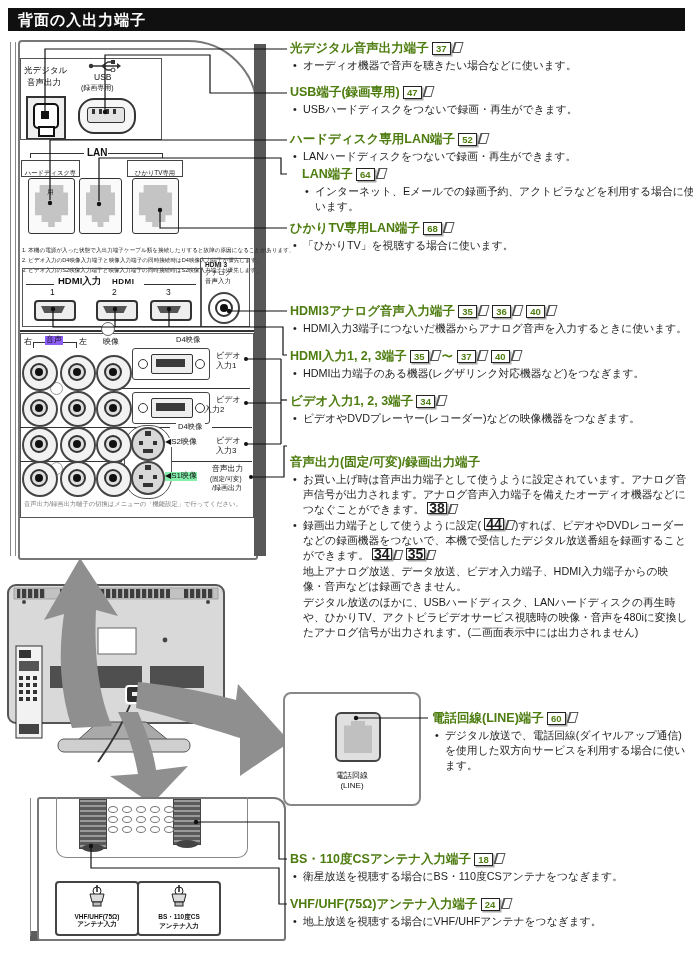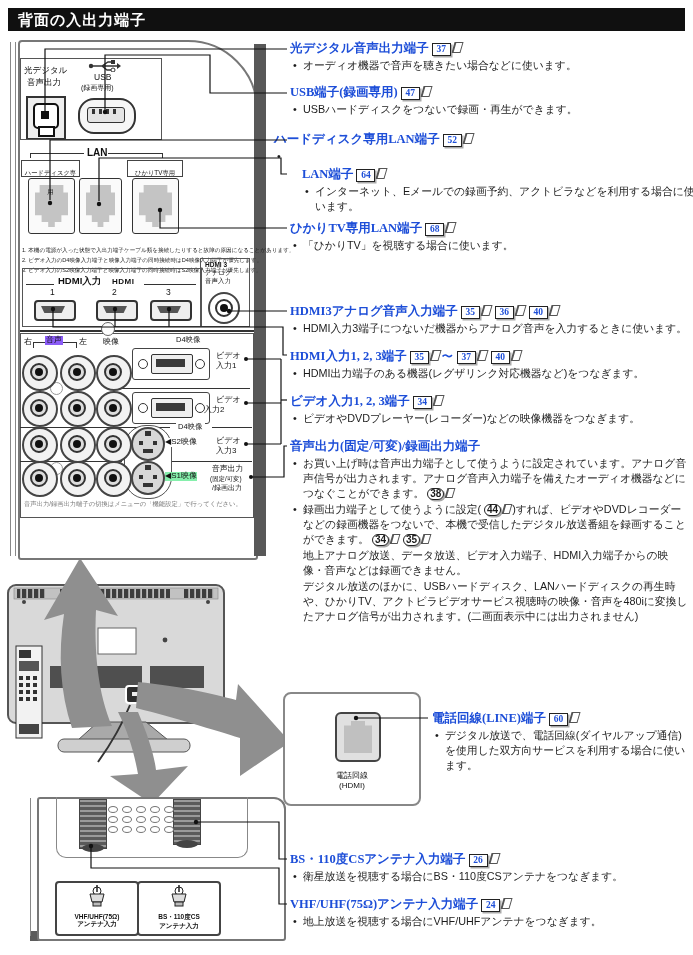--- a/index.html
+++ b/index.html
@@ -5,30 +5,30 @@
   html,body{margin:0;padding:0;background:#fff;}
   #page{position:relative;width:693px;height:955px;background:#fff;overflow:hidden;
         font-family:"Liberation Sans","DejaVu Sans",sans-serif;color:#111;padding-left:16px;}
   .abs{position:absolute;}
   svg{position:absolute;left:0;top:0;}
   
   #header-bar{left:8px;top:8px;width:677px;height:23px;background:#101010;z-index:2;}
   #header-bar span{display:block;padding-left:10px;font-size:15px;font-weight:bold;color:#fff;line-height:23px;letter-spacing:1px;}
   
   .section{position:absolute;z-index:2;}
-  .sec-title{font-size:12.5px;font-weight:bold;line-height:16px;color:#1d4ed8;margin-bottom:2px;white-space:nowrap;font-family:Liberation Serif, serif;}
+  .sec-title{font-size:12.5px;font-weight:bold;line-height:16px;color:#4d7c0f;margin-bottom:2px;white-space:nowrap;}
   .sec-item{font-size:10.8px;line-height:15px;color:#1c1c1c;padding-left:13px;position:relative;margin-bottom:1px;}
   .sec-item .dot{position:absolute;left:3px;top:0;}
   .pref{white-space:nowrap;margin-left:3px;}
   .pn{display:inline-block;min-width:15px;text-align:center;border:1.4px solid #222;font-weight:bold;
       font-size:9.5px;line-height:11px;padding:0 1px;background:#fff;box-shadow:1.5px 1.5px 0 #aaa;}
   .pg{display:inline-block;width:6px;height:9px;border:1px solid #555;border-left-width:2px;
       transform:skewX(-16deg);margin:0 1px 0 2px;vertical-align:-1px;background:#fff;}
   .pjoin{font-weight:bold;font-size:11px;margin:0 1px;}
-  .sec-item .pn{font-size:10px;min-width:13px;line-height:10px;border-radius:6px;}
+  .sec-item .pn{font-size:14px;min-width:13px;line-height:10px;}
   .sec-item .pg{width:5px;height:8px;}
   
   .lbl{position:absolute;color:#111;line-height:1.1;white-space:nowrap;z-index:2;}
   .box{position:absolute;border:1.5px solid #555;background:transparent;z-index:1;}
   .hline{position:absolute;border-top:1.5px solid #333;height:0;z-index:1;}
   .vline{position:absolute;border-left:1.5px solid #888;width:0;z-index:1;}
   
   .rca{position:absolute;width:32px;height:32px;border:2px solid #444;border-radius:50%;background:#f2f2f2;z-index:1;}
   .rca .ring{position:absolute;left:6px;top:6px;width:14px;height:14px;border:2px solid #333;border-radius:50%;background:#ddd;}
   .rca .ctr{position:absolute;left:11px;top:11px;width:8px;height:8px;border-radius:50%;background:#101010;}
@@ -241,21 +241,21 @@
     <span class="lbl" style="left:210px;top:475px;font-size:6.4px">(固定/可変)</span>
     <span class="lbl" style="left:212px;top:484px;font-size:7px">/録画出力</span>
     <span class="lbl" style="left:24px;top:501px;font-size:6.3px;color:#777">音声出力/録画出力端子の切換はメニューの「機能設定」で行ってください。</span>
 
     <div class="abs" style="left:283px;top:692px;width:134px;height:110px;border:2px solid #888;border-radius:8px;background:#fff;z-index:1">
       <div class="abs" style="left:50px;top:18px;width:42px;height:46px;border:2px solid #444;border-radius:6px;background:#e0e0e0">
         <div class="abs" style="left:7px;top:7px;width:28px;height:32px;background:#c0c0c0;clip-path:polygon(25% 14%,25% 0,75% 0,75% 14%,100% 14%,100% 100%,0 100%,0 14%)"></div>
       </div>
       <div class="abs" style="left:0;top:76px;width:134px;text-align:center">
         <div style="font-size:8px">電話回線</div>
-        <div style="font-size:8px">(HDMI)</div>
+        <div style="font-size:8px">(LINE)</div>
       </div>
     </div>
 
     <div class="abs" style="left:30px;top:931px;width:212px;height:10px;background:#5c5c5c;z-index:0"></div>
     <div class="vline" style="left:30px;top:798px;height:138px"></div>
     <div class="abs" style="left:37px;top:797px;width:245px;height:140px;border:2px solid #777;border-radius:3px 12px 3px 3px;background:#fff;z-index:1"></div>
     <div class="abs" style="left:56px;top:797px;width:190px;height:60px;border:1.5px solid #888;border-top:none;border-radius:0 0 10px 10px;z-index:1"></div>
     <div class="abs" style="left:79px;top:799px;width:26px;height:48px;border:1px solid #444;background:repeating-linear-gradient(to bottom,#9a9a9a 0 2.5px,#5a5a5a 2.5px 5px);z-index:2">
       <div class="abs" style="left:2px;bottom:-4px;width:22px;height:8px;background:#444;border-radius:50%"></div>
     </div>
@@ -369,23 +369,23 @@
 
   <div id="sections">
       <div class="section" style="top: 40px; left: 290px; width: 398px;">
         <div class="sec-title"><span>光デジタル音声出力端子</span><span class="pref"><span class="pn">37</span><span class="pg"></span></span></div>
         <div class="sec-item"><span class="dot">•</span><span>オーディオ機器で音声を聴きたい場合などに使います。</span></div>
       </div>
       <div class="section" style="top: 84px; left: 290px; width: 398px;">
         <div class="sec-title"><span>USB端子(録画専用)</span><span class="pref"><span class="pn">47</span><span class="pg"></span></span></div>
         <div class="sec-item"><span class="dot">•</span><span>USBハードディスクをつないで録画・再生ができます。</span></div>
       </div>
-      <div class="section" style="top: 131px; left: 274px; width: 398px;">
+      <div class="section" style="top: 131px; left: 290px; width: 398px;">
         <div class="sec-title"><span>ハードディスク専用LAN端子</span><span class="pref"><span class="pn">52</span><span class="pg"></span></span></div>
-        <div class="sec-item"><span class="dot">•</span></div>
+        <div class="sec-item"><span class="dot">•</span><span>LANハードディスクをつないで録画・再生ができます。</span></div>
       </div>
       <div class="section" style="top: 166px; left: 302px; width: 398px;">
         <div class="sec-title"><span>LAN端子</span><span class="pref"><span class="pn">64</span><span class="pg"></span></span></div>
         <div class="sec-item"><span class="dot">•</span><span>インターネット、Eメールでの録画予約、アクトビラなどを利用する場合に使います。</span></div>
       </div>
       <div class="section" style="top: 220px; left: 290px; width: 398px;">
         <div class="sec-title"><span>ひかりTV専用LAN端子</span><span class="pref"><span class="pn">68</span><span class="pg"></span></span></div>
         <div class="sec-item"><span class="dot">•</span><span>「ひかりTV」を視聴する場合に使います。</span></div>
       </div>
       <div class="section" style="top: 303px; left: 290px; width: 398px;">
@@ -393,33 +393,33 @@
         <div class="sec-item"><span class="dot">•</span><span>HDMI入力3端子につないだ機器からアナログ音声を入力するときに使います。</span></div>
       </div>
       <div class="section" style="top: 348px; left: 290px; width: 398px;">
         <div class="sec-title"><span>HDMI入力1, 2, 3端子</span><span class="pref"><span class="pn">35</span><span class="pg"></span></span><span class="pjoin">〜</span><span class="pref"><span class="pn">37</span><span class="pg"></span></span><span class="pref"><span class="pn">40</span><span class="pg"></span></span></div>
         <div class="sec-item"><span class="dot">•</span><span>HDMI出力端子のある機器(レグザリンク対応機器など)をつなぎます。</span></div>
       </div>
       <div class="section" style="top: 393px; left: 290px; width: 398px;">
         <div class="sec-title"><span>ビデオ入力1, 2, 3端子</span><span class="pref"><span class="pn">34</span><span class="pg"></span></span></div>
         <div class="sec-item"><span class="dot">•</span><span>ビデオやDVDプレーヤー(レコーダー)などの映像機器をつなぎます。</span></div>
       </div>
-      <div class="section" style="top: 438px; left: 290px; width: 398px;">
+      <div class="section" style="top: 454px; left: 290px; width: 398px;">
         <div class="sec-title"><span>音声出力(固定/可変)/録画出力端子</span></div>
         <div class="sec-item"><span class="dot">•</span><span>お買い上げ時は音声出力端子として使うように設定されています。アナログ音声信号が出力されます。アナログ音声入力端子を備えたオーディオ機器などにつなぐことができます。</span><span class="pref"><span class="pn">38</span><span class="pg"></span></span></div>
         <div class="sec-item"><span class="dot">•</span><span>録画出力端子として使うように設定(</span><span class="pref"><span class="pn">44</span><span class="pg"></span></span><span>)すれば、ビデオやDVDレコーダーなどの録画機器をつないで、本機で受信したデジタル放送番組を録画することができます。</span><span class="pref"><span class="pn">34</span><span class="pg"></span></span><span class="pref"><span class="pn">35</span><span class="pg"></span></span></div>
         <div class="sec-item"><span>地上アナログ放送、データ放送、ビデオ入力端子、HDMI入力端子からの映像・音声などは録画できません。</span></div>
         <div class="sec-item"><span>デジタル放送のほかに、USBハードディスク、LANハードディスクの再生時や、ひかりTV、アクトビラビデオサービス視聴時の映像・音声を480iに変換したアナログ信号が出力されます。(二画面表示中には出力されません)</span></div>
       </div>
       <div class="section" style="top: 710px; left: 432px; width: 258px;">
         <div class="sec-title"><span>電話回線(LINE)端子</span><span class="pref"><span class="pn">60</span><span class="pg"></span></span></div>
         <div class="sec-item"><span class="dot">•</span><span>デジタル放送で、電話回線(ダイヤルアップ通信)を使用した双方向サービスを利用する場合に使います。</span></div>
       </div>
       <div class="section" style="top: 851px; left: 290px; width: 398px;">
-        <div class="sec-title"><span>BS・110度CSアンテナ入力端子</span><span class="pref"><span class="pn">26</span><span class="pg"></span></span></div>
+        <div class="sec-title"><span>BS・110度CSアンテナ入力端子</span><span class="pref"><span class="pn">18</span><span class="pg"></span></span></div>
         <div class="sec-item"><span class="dot">•</span><span>衛星放送を視聴する場合にBS・110度CSアンテナをつなぎます。</span></div>
       </div>
       <div class="section" style="top: 896px; left: 290px; width: 398px;">
         <div class="sec-title"><span>VHF/UHF(75Ω)アンテナ入力端子</span><span class="pref"><span class="pn">24</span><span class="pg"></span></span></div>
         <div class="sec-item"><span class="dot">•</span><span>地上放送を視聴する場合にVHF/UHFアンテナをつなぎます。</span></div>
       </div>
     </div>
 
   <svg id="leaders" width="693" height="955" viewBox="0 0 693 955" style="z-index:3;pointer-events:none">
     <g stroke="#111" stroke-width="1.2" fill="none">

